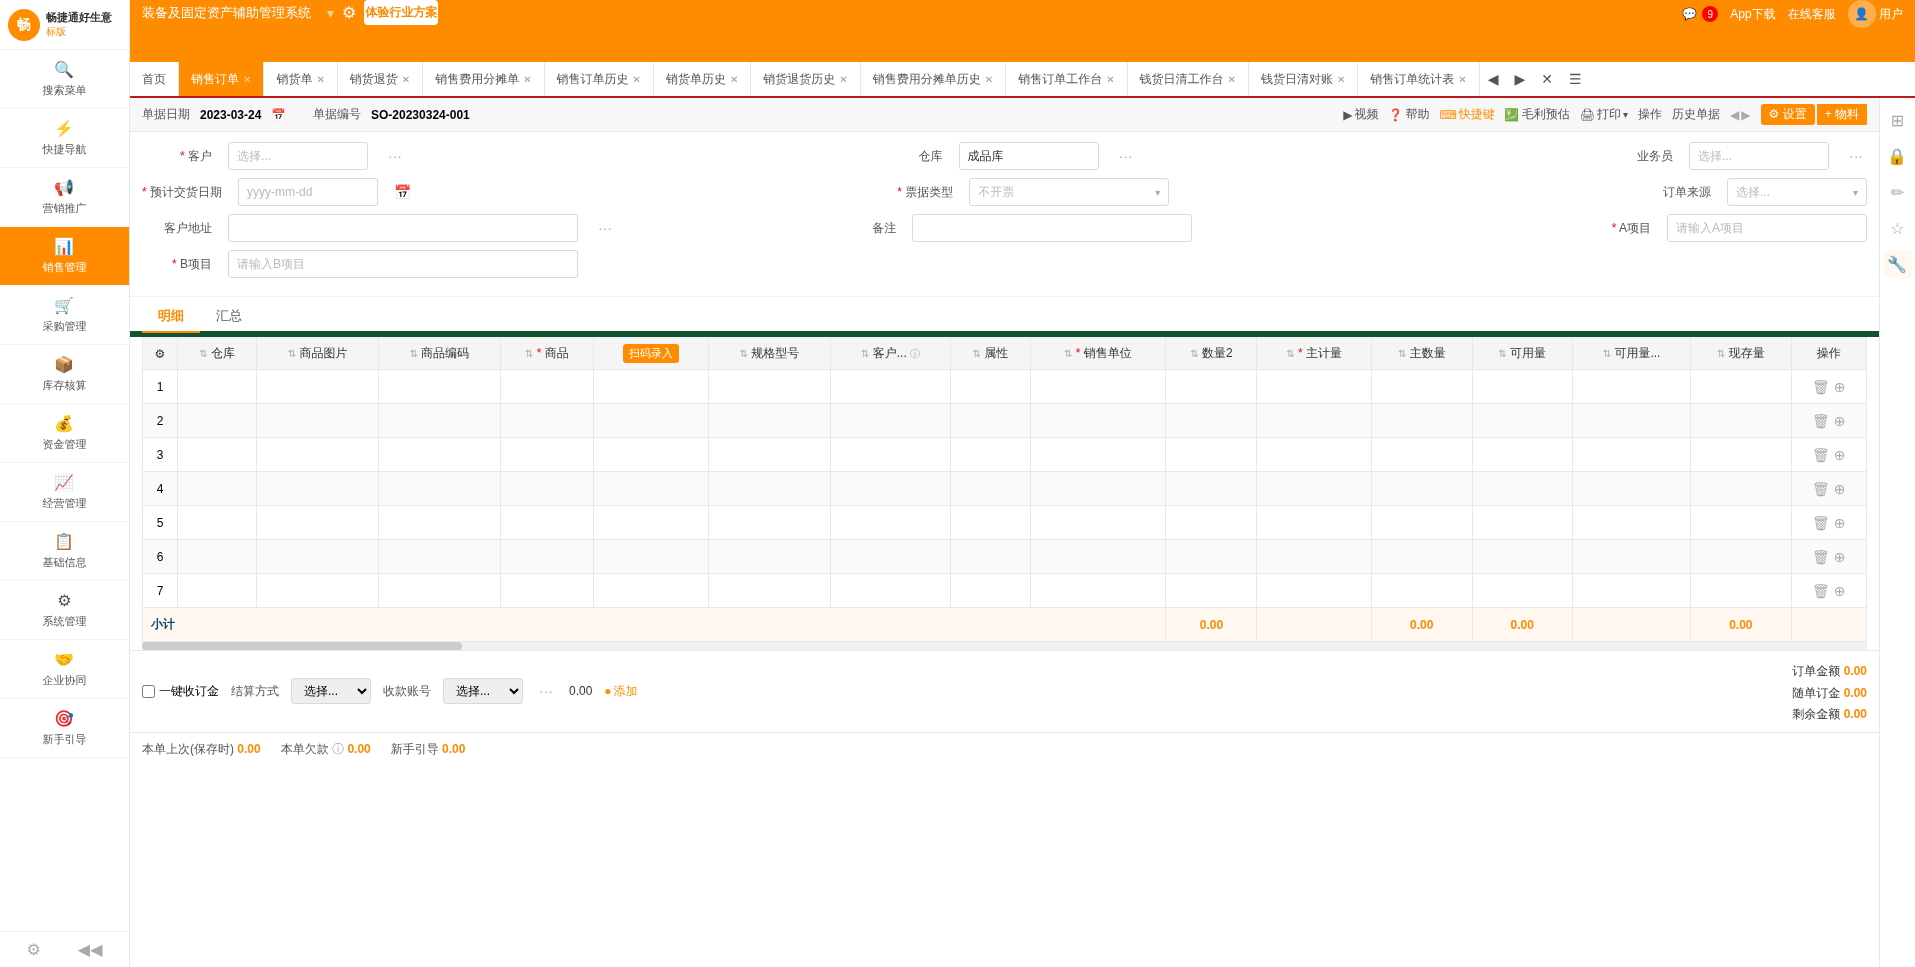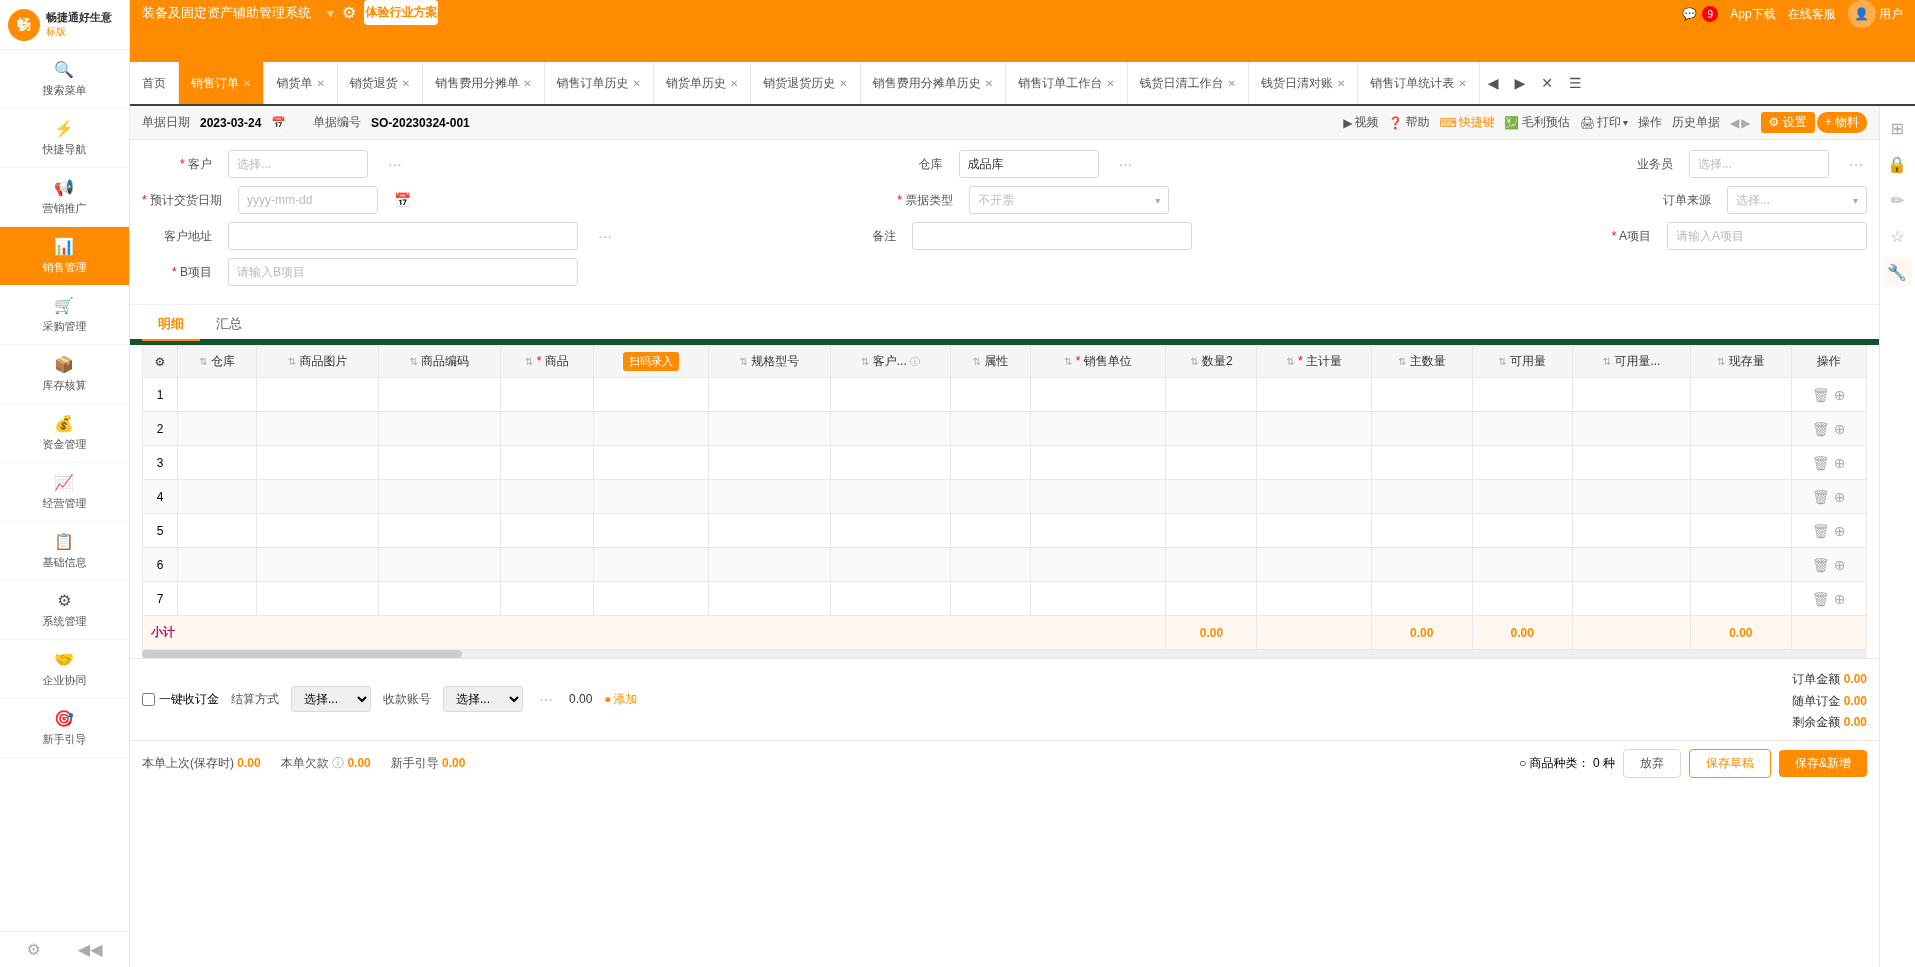--- a/index.html
+++ b/index.html
@@ -105,25 +105,25 @@
       align-items: center;
       justify-content: center;
       margin-left: 2px;
     }
     .avatar { width: 28px; height: 28px; background: rgba(255,255,255,0.3); border-radius: 50%; display: inline-flex; align-items: center; justify-content: center; }
 
     
     .tab-bar {
       display: flex;
       background: #fff;
-      border-bottom: 2px solid #404040;
+      border-bottom: 2px solid #b91c1c;
       overflow-x: auto;
       overflow-y: hidden;
       white-space: nowrap;
-      height: 44px;
+      height: 36px;
       align-items: stretch;
     }
     .tab-bar::-webkit-scrollbar { height: 3px; }
     .tab-item {
       display: inline-flex;
       align-items: center;
       padding: 0 12px;
       cursor: pointer;
       font-size: 12px;
       color: #555;
@@ -563,21 +563,21 @@
           </span>
           <span style="display:flex;gap:2px;">
             <span style="cursor:pointer;color:#aaa;">◀</span>
             <span style="cursor:pointer;color:#aaa;">▶</span>
           </span>
           <span style="display:flex;gap:2px;">
             <button style="background:#ff8c00;color:white;border:none;padding:2px 8px;border-radius:3px;cursor:pointer;font-size:12px;">
               <span>⚙</span>
               <span>设置</span>
             </button>
-            <button style="background:#ff8c00;color:white;border:none;padding:2px 8px;border-radius:10px;cursor:pointer;font-size:12px;">
+            <button style="background:#ff8c00;color:white;border:none;padding:2px 8px;border-radius:1px;cursor:pointer;font-size:12px;">
               <span>+ 物料</span>
             </button>
           </span>
         </div>
       </div>
 
       <div class="form-fields">
 
         <div class="field-row">
           <span class="field-label required">客户</span>
@@ -846,21 +846,21 @@
     <td></td>
     <td></td>
     <td>
       <div class="row-actions">
         <span class="row-action-btn">🗑</span>
         <span class="row-action-btn">⊕</span>
       </div>
     </td>
   </tr>
               <tr class="subtotal-row">
-  <td colspan="10" style="color:#be185d;font-weight:bold;text-align:left;padding-left:8px;">小计</td>
+  <td colspan="10" style="color:#0c4a6e;font-weight:bold;text-align:left;padding-left:8px;">小计</td>
   <td style="color:#ff8c00;font-weight:bold;">0.00</td>
   <td></td>
   <td style="color:#ff8c00;font-weight:bold;">0.00</td>
   <td style="color:#ff8c00;font-weight:bold;">0.00</td>
   <td></td>
   <td style="color:#ff8c00;font-weight:bold;">0.00</td>
   <td></td>
 </tr>
             </tbody>
         </table>
@@ -917,31 +917,20 @@
           <span>
             <span>本单欠款</span>
             <span style="color:#aaa;">ⓘ</span>
             <span style="color:#ff8c00;font-weight:bold;">0.00</span>
           </span>
           <span>
             <span>新手引导</span>
             <span style="color:#ff8c00;font-weight:bold;">0.00</span>
           </span>
         </div>
-        <div class="footer-right">
-          <span>
-            <span>○</span>
-            <span>商品种类：</span>
-            <span>0</span>
-            <span>种</span>
-          </span>
-          <button class="btn-discard">放弃</button>
-          <button class="btn-save-draft">保存草稿</button>
-          <button class="btn-save-new">保存&amp;新增</button>
-        </div>
       </div>
 
     </div>
 
     <div class="right-panel">
       <div class="r-icon">⊞</div>
       <div class="r-icon">🔒</div>
       <div class="r-icon">✏</div>
       <div class="r-icon">☆</div>
       <div class="r-icon active">🔧</div>

